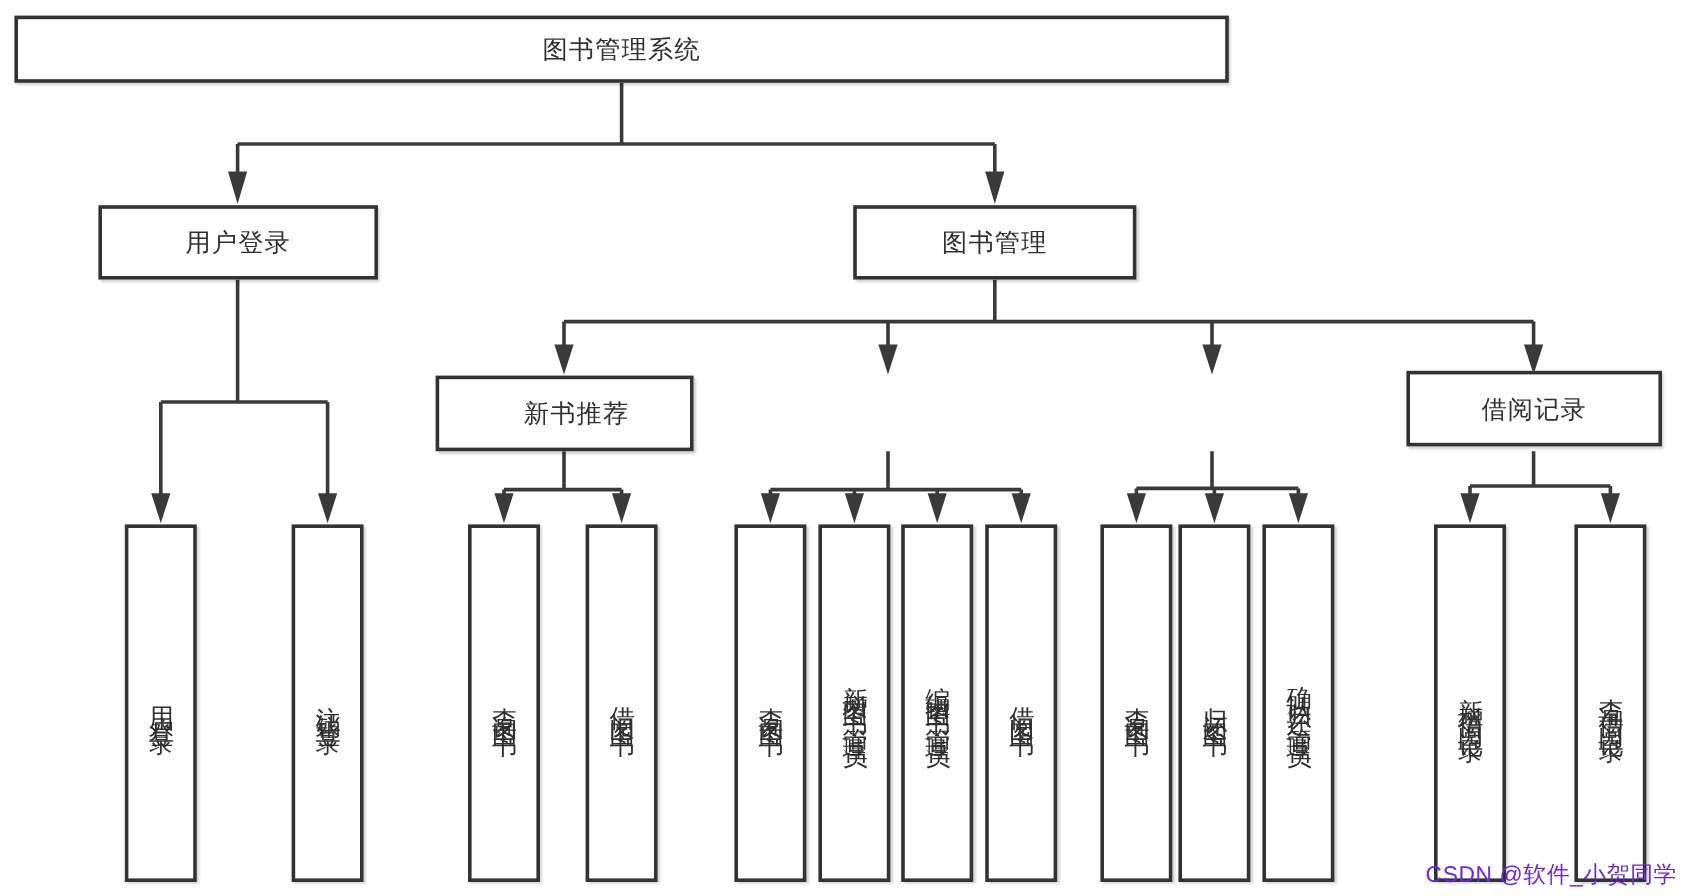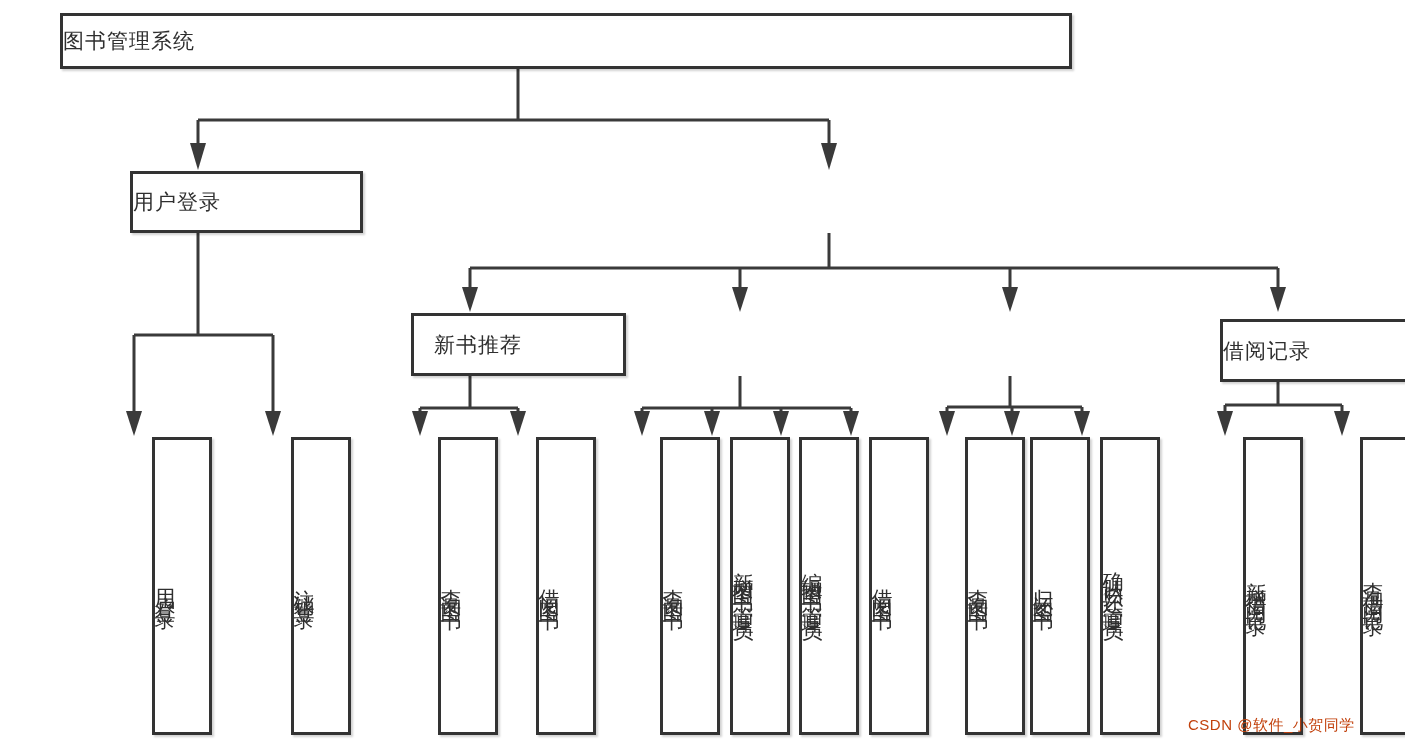--- a/index.html
+++ b/index.html
@@ -13,41 +13,40 @@
   }
   .connectors{position:absolute;left:0;top:0;z-index:1;}
   .connectors path{stroke:#3a3a3a;stroke-width:3;fill:none;}
   .connectors polygon{fill:#3a3a3a;stroke:none;}
   .box{
     position:absolute;
     box-sizing:border-box;
     background:#ffffff;
     border:3px solid #333333;
     box-shadow:2px 2px 2px rgba(0,0,0,0.18);
-    display:flex;align-items:center;justify-content:flex-start;
+    display:flex;align-items:center;justify-content:center;
     z-index:2;
-    margin-left:48px;
   }
   .hlabel{
     font-size:21px;
     letter-spacing:1px;
     white-space:nowrap;
   }
   .vlabel{
     writing-mode:vertical-rl;
     text-orientation:mixed;
     font-size:21px;
     letter-spacing:7px;
     line-height:1;
   }
   .watermark{
     position:absolute;
     left:1188px;top:716px;
-    font-size:15px;
-    color:#c2410c;
+    font-size:19px;
+    color:#6d28d9;
     letter-spacing:0.5px;
     white-space:nowrap;
     z-index:3;
   }
 </style>
 </head>
 <body>
 
 <div class="canvas">
 
@@ -101,25 +100,28 @@
     </g>
   </svg>
 
   <div class="box" style="left:12px;top:13px;width:1012px;height:56px;">
     <span class="hlabel">图书管理系统</span>
   </div>
 
   <div class="box" style="left:82px;top:171px;width:233px;height:62px;">
     <span class="hlabel">用户登录</span>
   </div>
+  <div class="box" style="left:711px;top:171px;width:236px;height:62px;">
+    <span class="hlabel">图书管理</span>
+  </div>
 
   <div class="box" style="left:363px;top:313px;width:215px;height:63px;padding-left:20px;">
     <span class="hlabel">新书推荐</span>
   </div>
-  <div class="box" style="left:1172px;top:319px;width:213px;height:63px;">
+  <div class="box" style="left:1172px;top:309px;width:213px;height:63px;">
     <span class="hlabel">借阅记录</span>
   </div>
 
   <div class="box" style="left:104px;top:437px;width:60px;height:298px;">
     <span class="vlabel">用户登录</span>
   </div>
   <div class="box" style="left:243px;top:437px;width:60px;height:298px;">
     <span class="vlabel">注销登录</span>
   </div>
 

